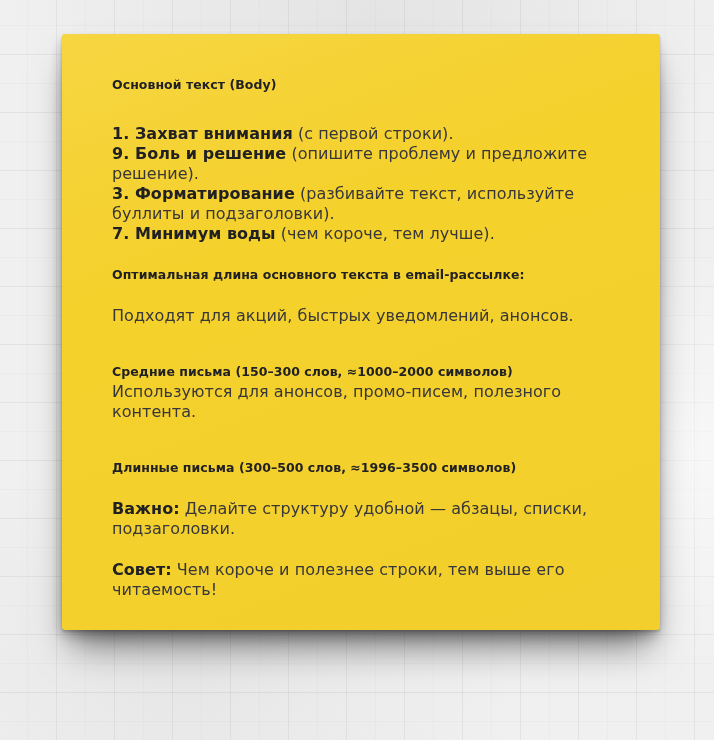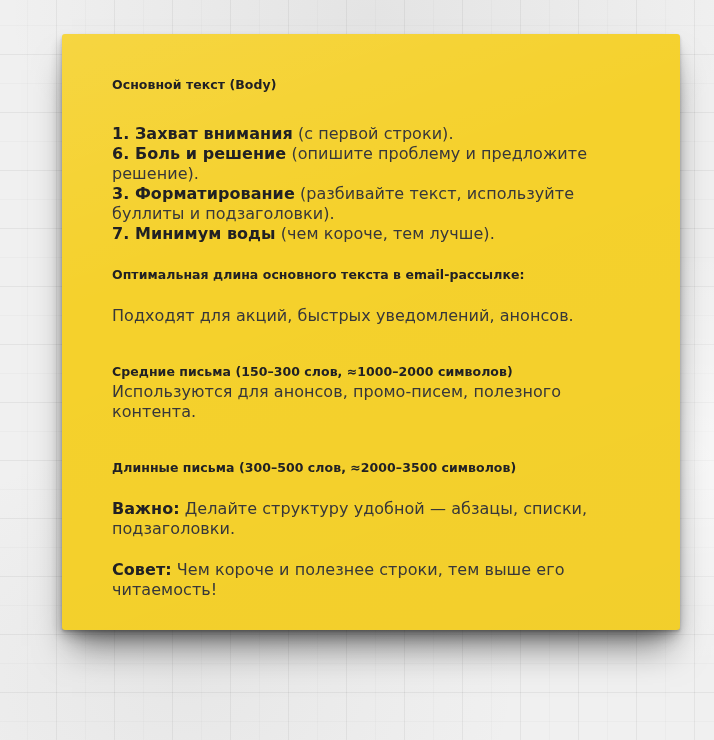--- a/index.html
+++ b/index.html
@@ -52,21 +52,20 @@
     width: 598px;
     height: 596px;
     background: #f5d12c;
     border-radius: 3px;
     box-shadow:
       0 26px 34px -10px rgba(20,20,20,0.52),
       0 10px 16px -6px rgba(20,20,20,0.34),
       0 2px 3px rgba(20,20,20,0.22),
       -3px 6px 10px rgba(20,20,20,0.10);
     overflow: hidden;
-    padding-left: 20px;
   }
   #card-sheen {
     position: absolute;
     inset: 0;
     pointer-events: none;
     background: linear-gradient(160deg, rgba(255,255,255,0.10) 0%, rgba(255,255,255,0) 34%, rgba(0,0,0,0.012) 100%);
   }
 
   #content {
     position: absolute;
@@ -111,21 +110,21 @@
     <div id="card-sheen"></div>
 
     <div id="content">
 
       <h1 class="heading">Основной текст (Body)</h1>
 
       <div class="gap-lg"></div>
 
       <div class="block">
         <p class="para"><b>1. Захват внимания</b><span> (с первой строки).</span></p>
-        <p class="para"><b>6. Боль и решение</b><span> (опишите проблему и предложите решение).</span></p>
+        <p class="para"><b>9. Боль и решение</b><span> (опишите проблему и предложите решение).</span></p>
         <p class="para"><b>3. Форматирование</b><span> (разбивайте текст, используйте буллиты и подзаголовки).</span></p>
         <p class="para"><b>7. Минимум воды</b><span> (чем короче, тем лучше).</span></p>
       </div>
 
       <div class="gap-md"></div>
 
       <h2 class="heading">Оптимальная длина основного текста в email-рассылке:</h2>
 
       <div class="gap-md"></div>
 
@@ -136,21 +135,21 @@
       <div class="gap-block"></div>
 
       <div class="block">
         <p class="heading">Средние письма (150–300 слов, ≈1000–2000 символов)</p>
         <p class="para">Используются для анонсов, промо-писем, полезного контента.</p>
       </div>
 
       <div class="gap-block"></div>
 
       <div class="block">
-        <p class="heading">Длинные письма (300–500 слов, ≈2000–3500 символов)</p>
+        <p class="heading">Длинные письма (300–500 слов, ≈1996–3500 символов)</p>
       </div>
 
       <div class="gap-md"></div>
 
       <p class="para"><b>Важно:</b><span> Делайте структуру удобной — абзацы, списки, подзаголовки.</span></p>
 
       <div class="gap-md"></div>
 
       <p class="para"><b>Совет:</b><span> Чем короче и полезнее строки, тем выше его читаемость!</span></p>
 

